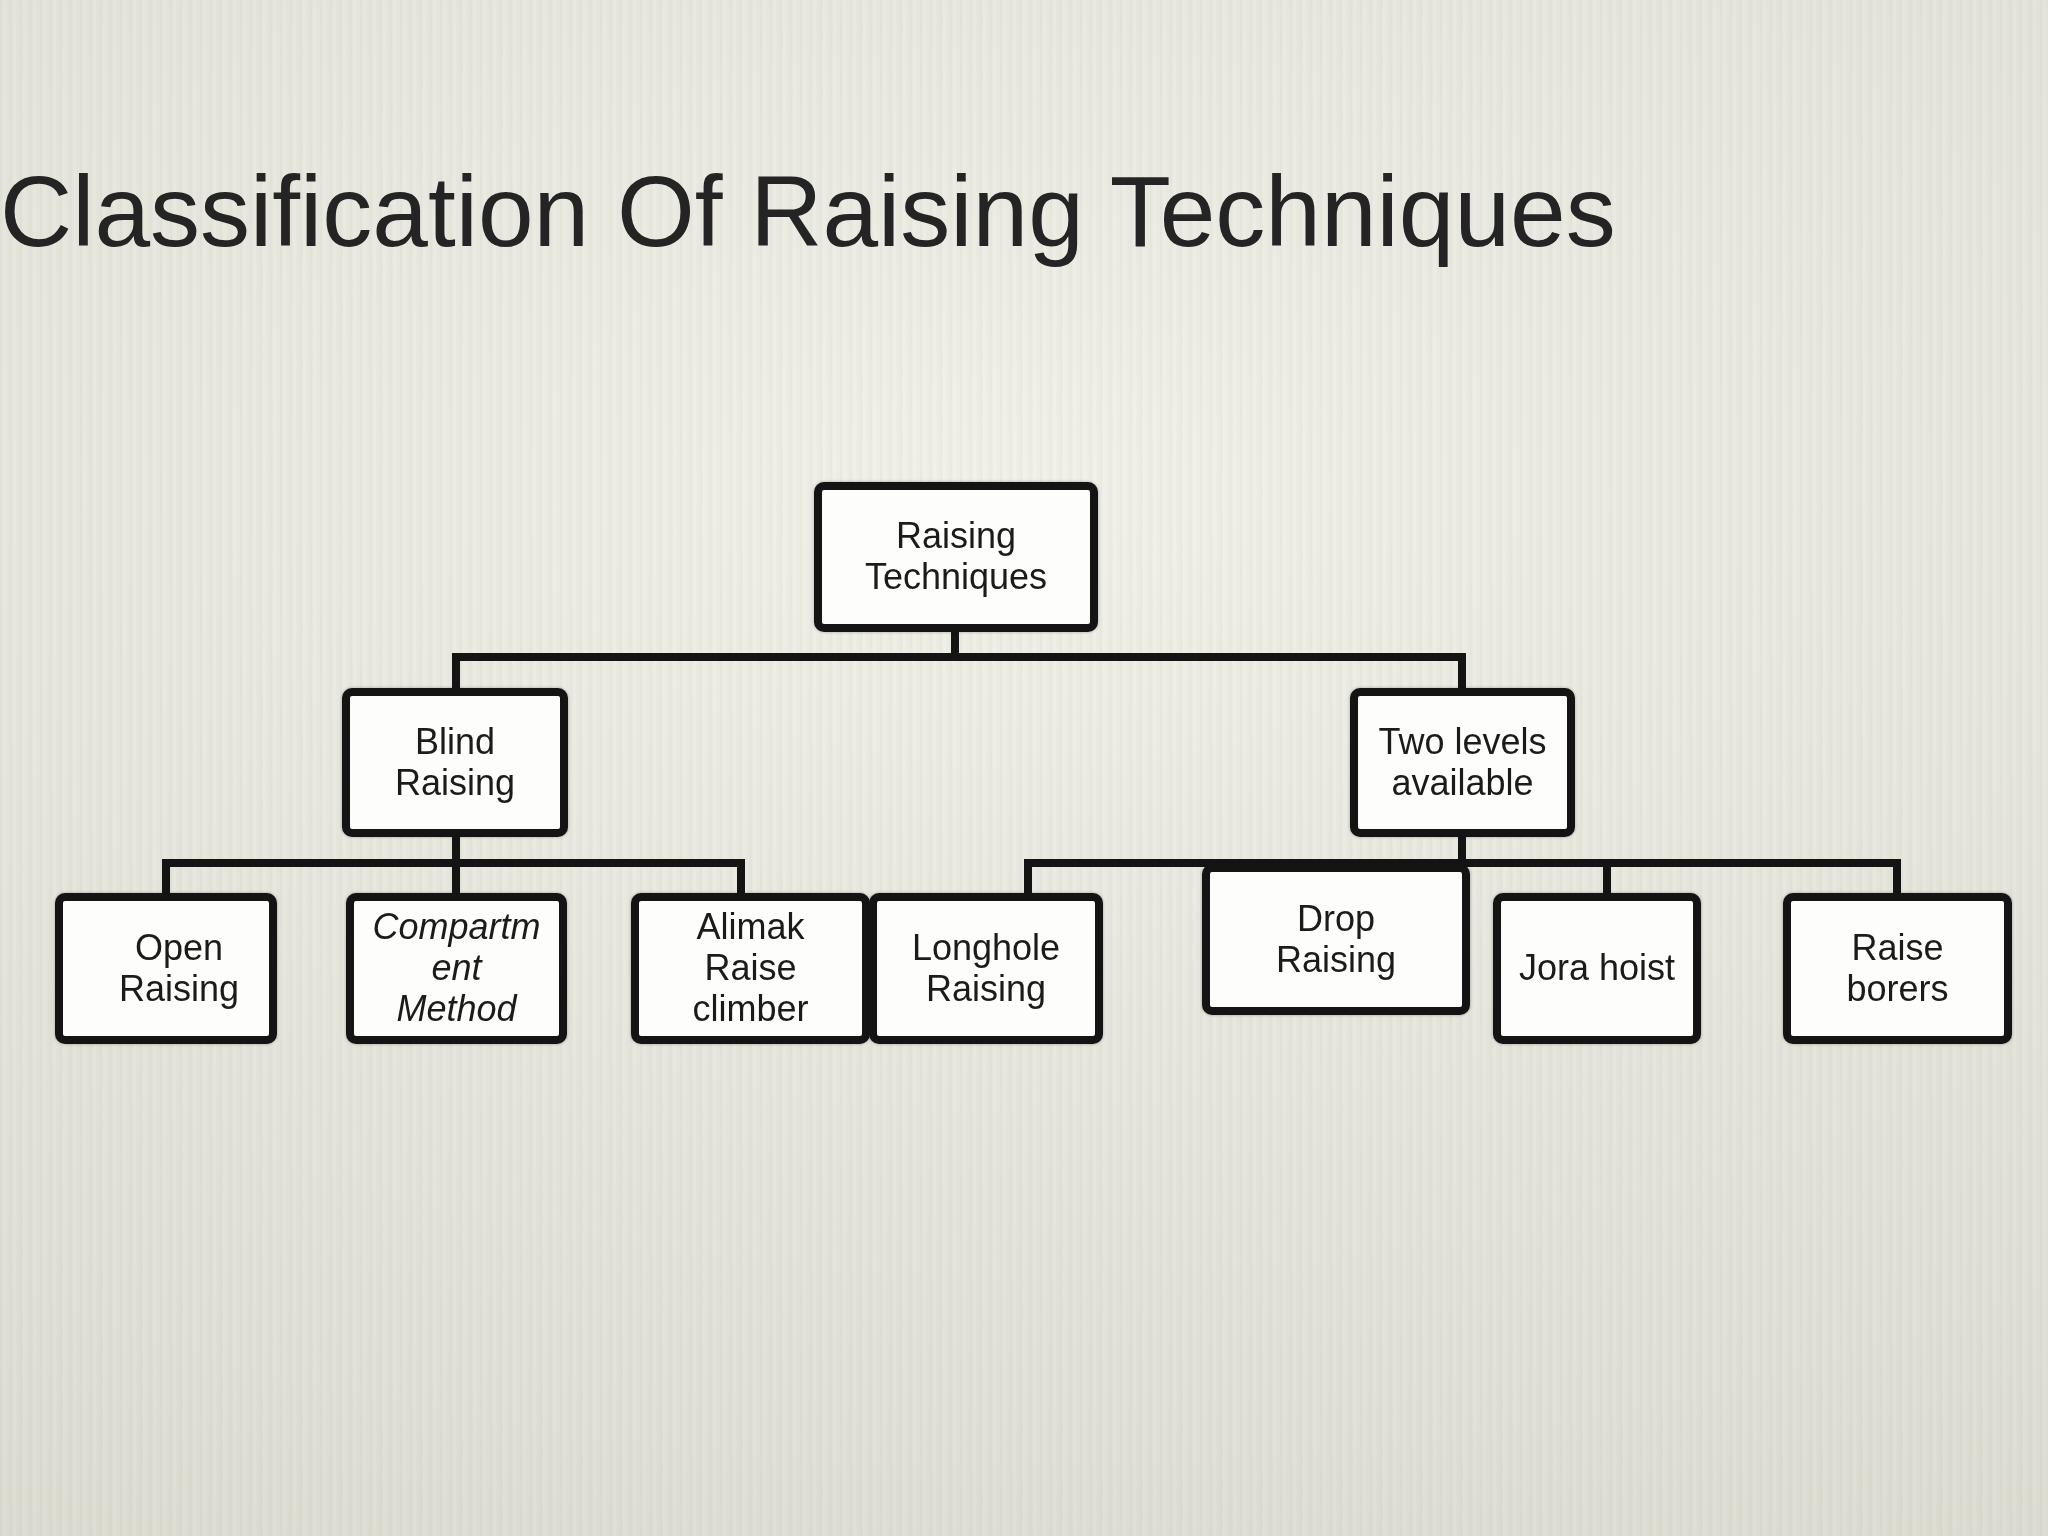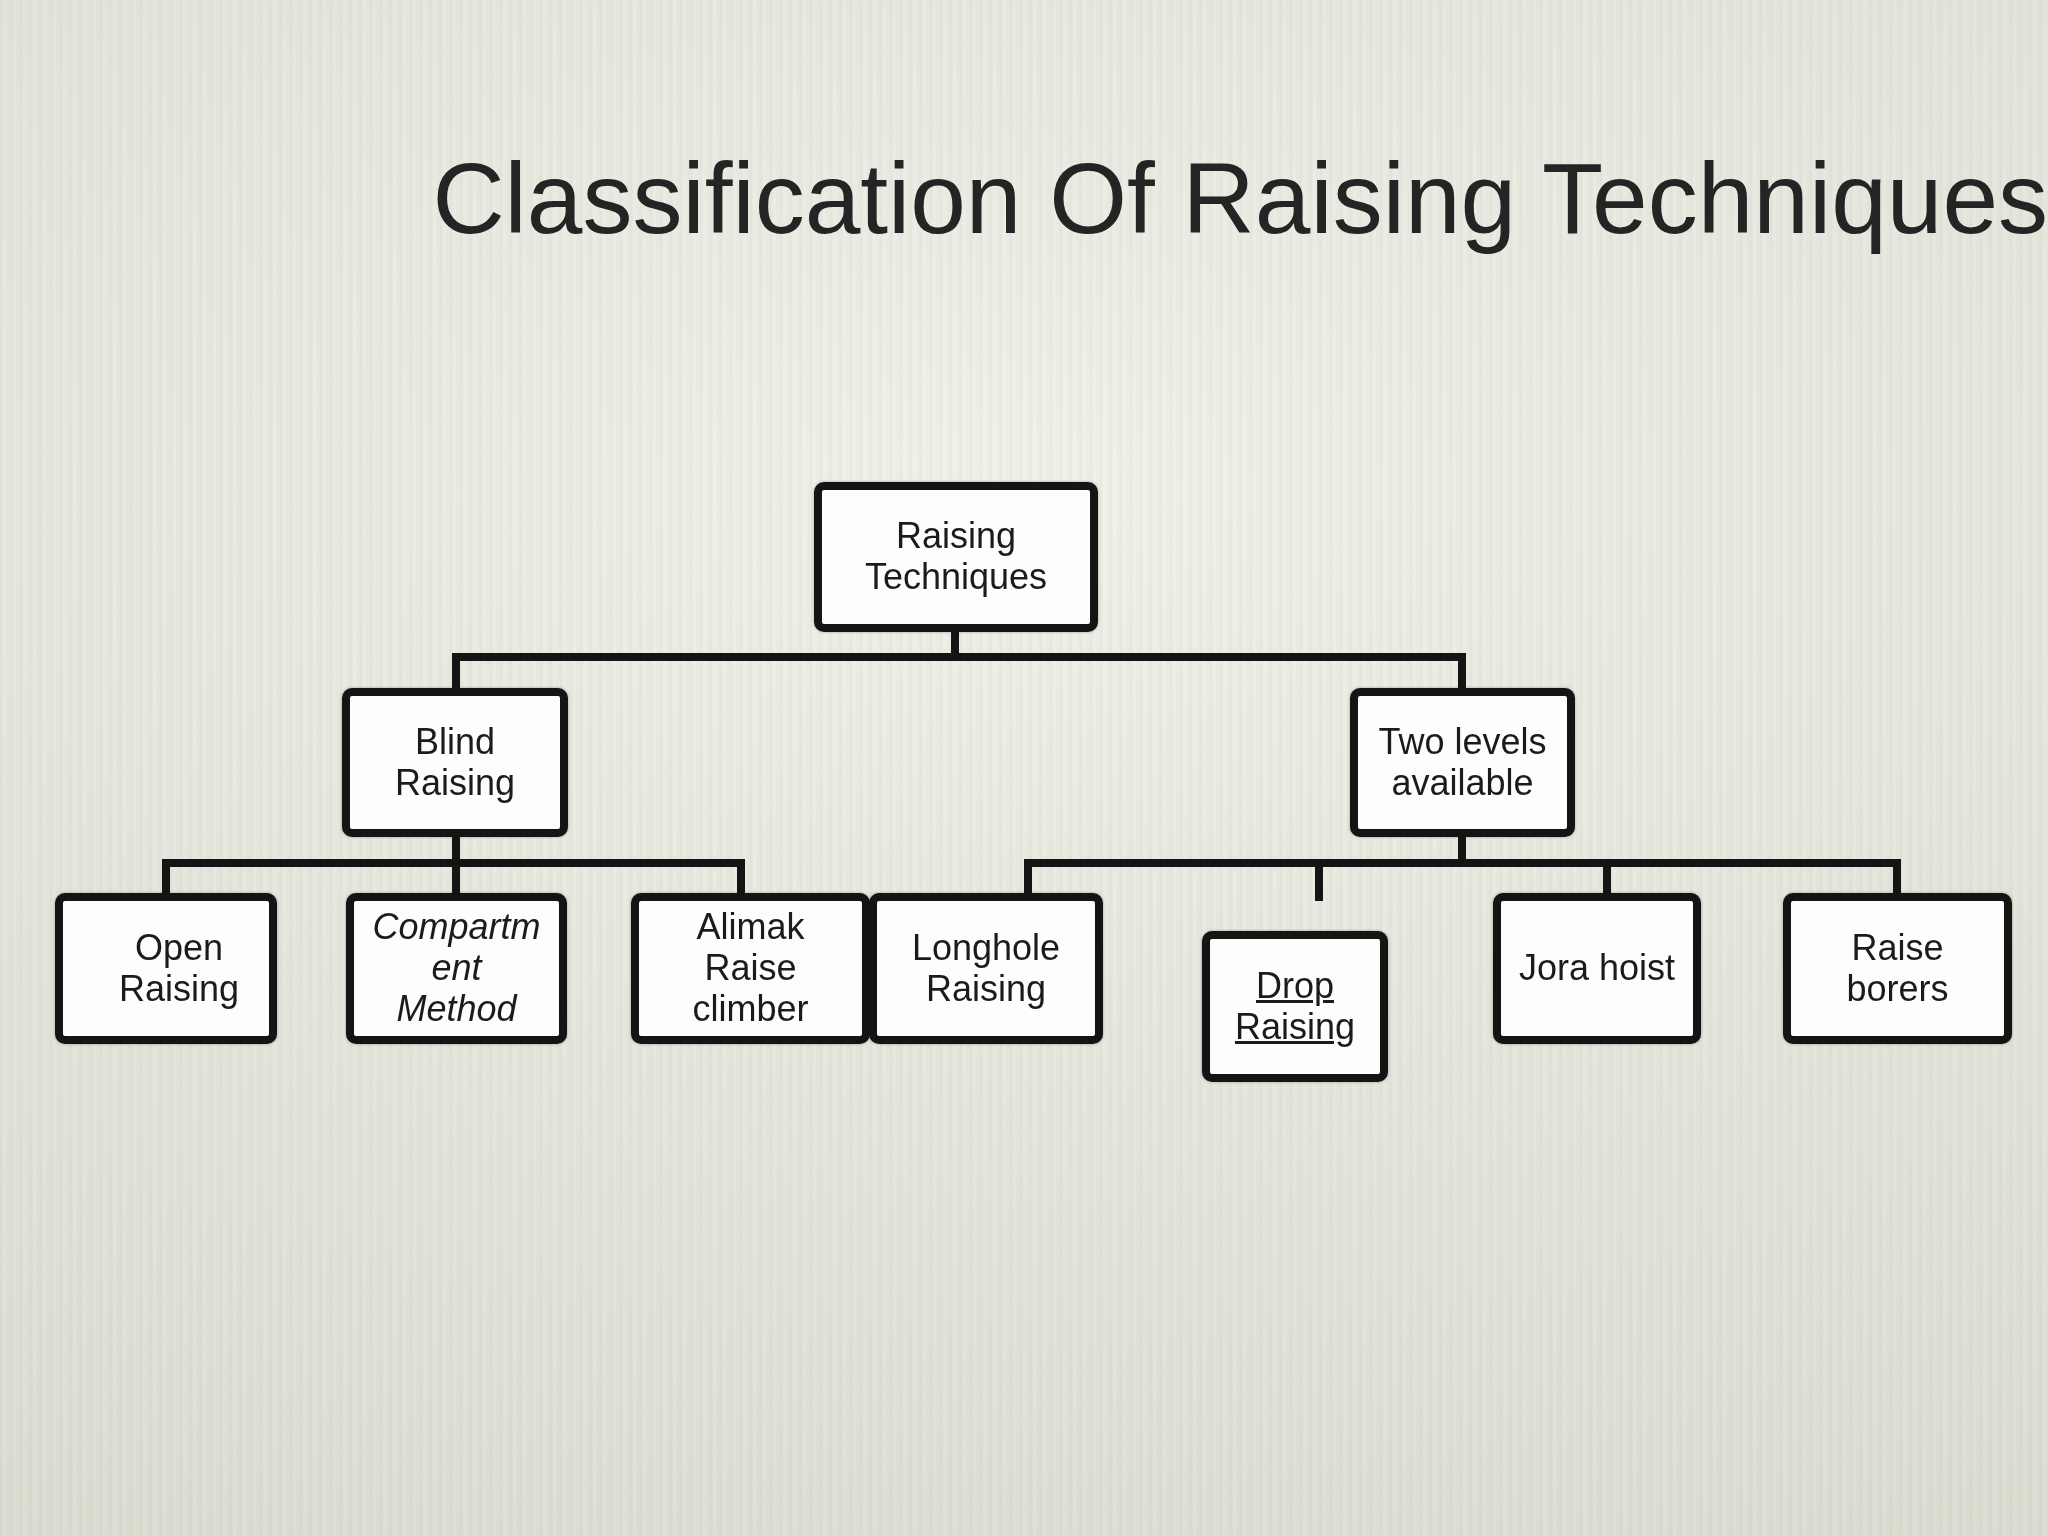--- a/index.html
+++ b/index.html
@@ -20,24 +20,24 @@
         rgba(255,255,255,0.05) 3px, rgba(255,255,255,0.05) 6px,
         rgba(150,150,130,0.03) 7px, rgba(150,150,130,0.03) 10px),
       radial-gradient(ellipse 115% 85% at 50% 32%,
         rgba(250,250,244,0.60) 0%,
         rgba(233,232,223,0.25) 55%,
         rgba(198,197,182,0.30) 100%);
   }
 
   .title {
     position: absolute;
-    top: 143px;
+    top: 156px;
     left: 0;
     width: 100%;
-    text-align: right;
+    text-align: left;
     font-size: 100px;
     line-height: 1.1;
     color: #242424;
     white-space: nowrap;
   }
 
   .caption {
     position: absolute;
     top: 1174px;
     left: 0;
@@ -66,21 +66,21 @@
     box-shadow: 0 0 3px rgba(20,20,20,0.35);
   }
 
   .n-root   { left: 814px;  top: 482px; width: 284px; height: 150px; }
   .n-blind  { left: 342px;  top: 688px; width: 226px; height: 149px; }
   .n-two    { left: 1350px; top: 688px; width: 225px; height: 149px; }
   .n-open   { left: 55px;   top: 893px; width: 222px; height: 151px; padding-left: 26px; }
   .n-comp   { left: 346px;  top: 893px; width: 221px; height: 151px; font-style: italic; }
   .n-alimak { left: 631px;  top: 893px; width: 239px; height: 151px; }
   .n-long   { left: 869px;  top: 893px; width: 234px; height: 151px; }
-  .n-drop   { left: 1202px; top: 931px; width: 186px; height: 151px; text-decoration: underline; }
+  .n-drop   { left: 1202px; top: 864px; width: 268px; height: 151px; }
   .n-jora   { left: 1493px; top: 893px; width: 208px; height: 151px; }
   .n-borers { left: 1783px; top: 893px; width: 229px; height: 151px; }
 
   .conn {
     position: absolute;
     background: #141414;
   }
   .c-root-v   { left: 951px;  top: 624px; width: 8px;    height: 37px; }
   .c-top-h    { left: 452px;  top: 653px; width: 1014px; height: 8px;  }
   .c-blind-v  { left: 452px;  top: 655px; width: 8px;    height: 41px; }

